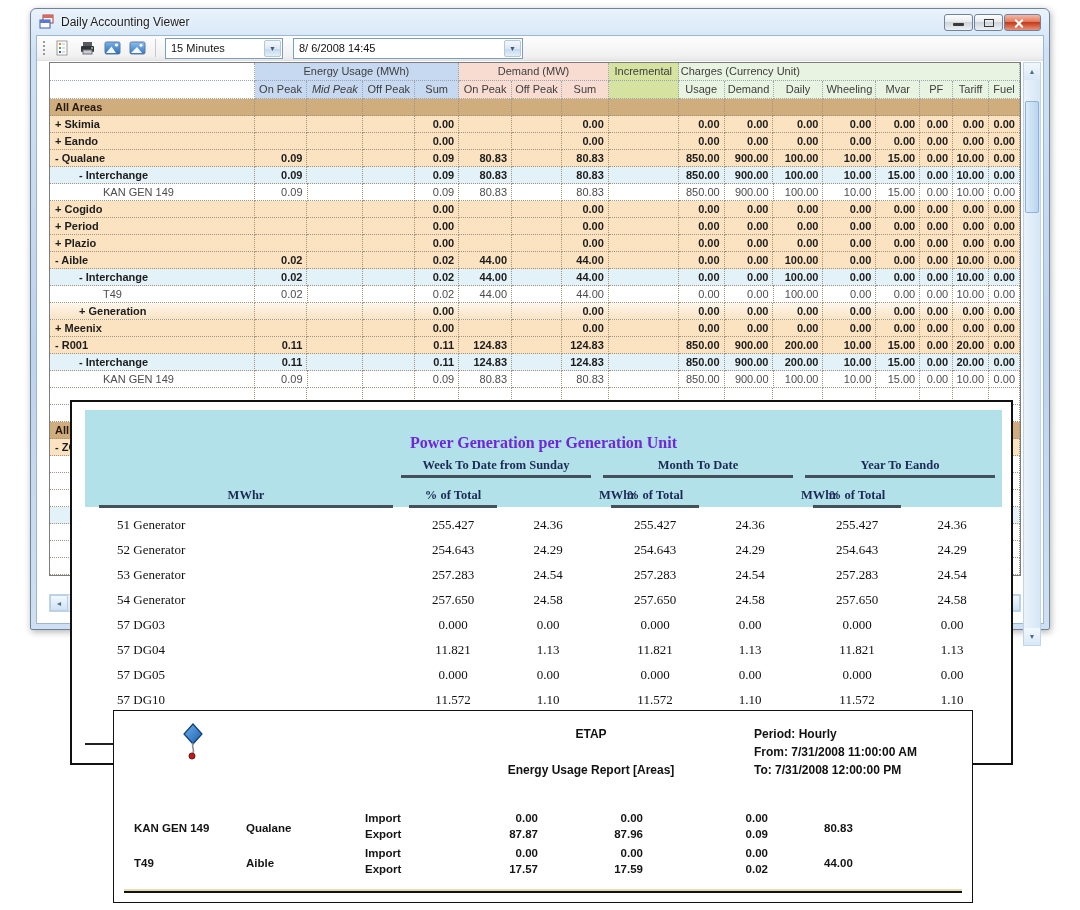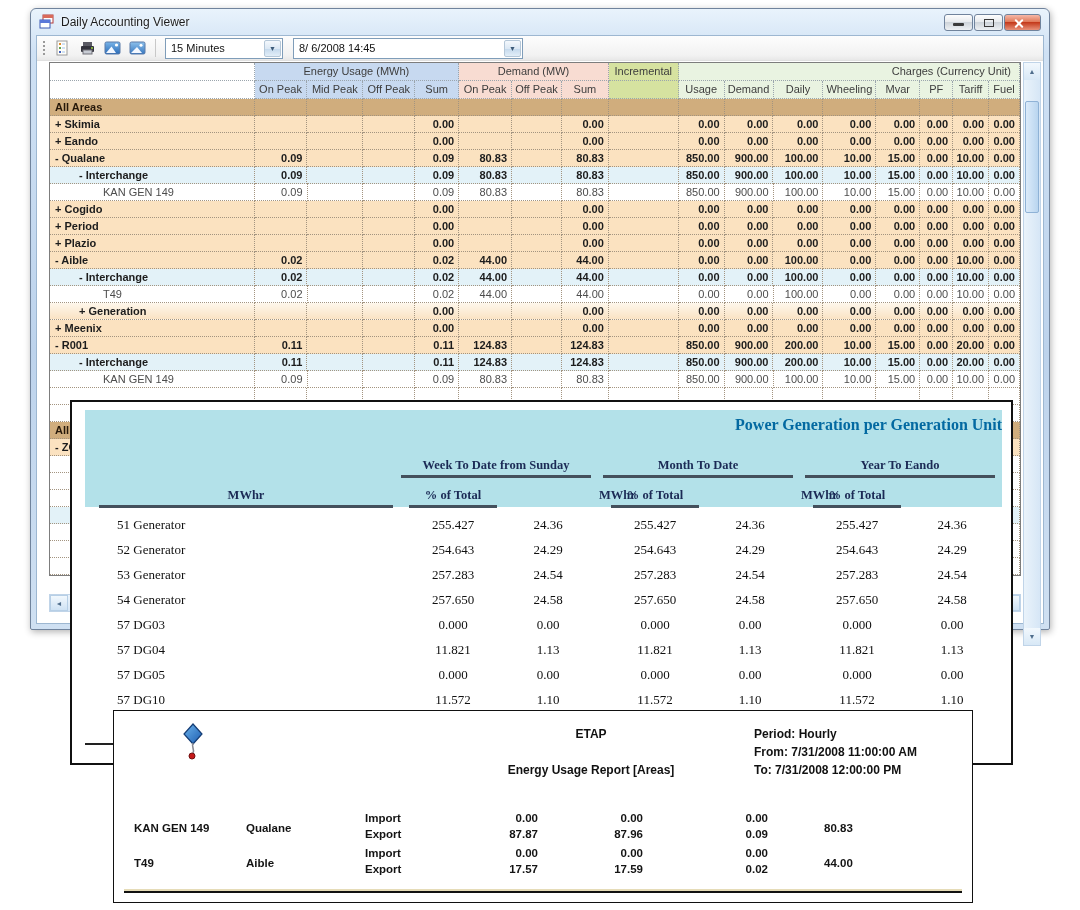--- a/index.html
+++ b/index.html
@@ -44,21 +44,21 @@
 
   
   .grid{position:absolute;left:12px;top:26px;width:972px;border:1px solid #7d7d7d;font-size:11px;background:#fff;}
   .g-row{display:flex;}
   .g-cell{border-right:1px dotted #a39480;border-bottom:1px dotted #a39480;height:17px;line-height:16px;
           overflow:hidden;white-space:nowrap;text-align:right;padding-right:4px;}
   .g-cell.name{text-align:left;padding-right:0;}
   .g-head .g-cell{height:18px;line-height:17px;color:#3d3d3d;text-align:center;padding:0 2px;border-color:#9ba5ad;}
   .bg-plain{background:#fff;} .bg-blue{background:#c7d9f0;} .bg-pink{background:#f8dcd2;}
   .bg-inc{background:#d6e2a0;} .bg-charge{background:#e9f3e1;}
-  .g-head .right{text-align:right;padding-right:8px;}
+  .g-head .right{text-align:left;padding-right:8px;}
   .row-section .g-cell{background:#d0ad7d;font-weight:bold;color:#26180a;}
   .row-area .g-cell{background:#fbe2c0;font-weight:bold;color:#1c1c1c;}
   .row-subarea .g-cell{background:linear-gradient(180deg,#fef7ec,#fae3c4);font-weight:bold;color:#1c1c1c;}
   .row-interchange .g-cell{background:#e3f2f8;font-weight:bold;color:#1c1c1c;}
   .row-device .g-cell{background:#fff;font-weight:normal;color:#4c4c4c;}
   .row-plain .g-cell{background:#fff;}
   .row-blank .g-cell{background:#e3f2f8;}
   .val-green{color:#00a05a;}
 
   
@@ -70,21 +70,21 @@
         font-size:7px;color:#4f6d8c;background:linear-gradient(180deg,#f2f8fd,#d8e8f6);}
   .hscroll{position:absolute;left:12px;top:558px;width:972px;height:18px;
            background:linear-gradient(180deg,#eaf3fb,#d6e6f6);border:1px solid #c0d4e8;}
   .hbtn{position:absolute;top:0;width:18px;height:16px;display:flex;align-items:center;justify-content:center;
         font-size:7px;color:#4f6d8c;background:linear-gradient(180deg,#f2f8fd,#cfe2f4);border:1px solid #b7cfe6;}
 
   
   .rpt1{position:absolute;left:70px;top:400px;width:943px;height:365px;background:#fff;
         border:2px solid #111;font-family:"Liberation Serif",serif;}
   .rpt1-panel{position:absolute;left:13px;top:8px;width:917px;height:97px;background:#b3e1e9;}
-  .rpt1-title{margin-top:6px;text-align:right;font-size:16px;font-weight:bold;color:#0369a1;}
+  .rpt1-title{margin-top:24px;text-align:center;font-size:16px;font-weight:bold;color:#6d28d9;}
   .r1-groups{position:absolute;left:6px;top:48px;display:grid;grid-template-columns:310px 190px 12px 190px 12px 190px;}
   .r1-gcell{text-align:center;font-weight:bold;font-size:12.5px;color:#1b2a55;padding-bottom:2px;border-bottom:3px solid #44505c;}
   .r1-gempty{border:none;}
   .r1-cols{display:grid;grid-template-columns:310px 104px 86px 12px 104px 86px 12px 104px 86px;}
   .r1-sub{position:absolute;left:6px;top:78px;}
   .r1-scell{text-align:center;font-weight:bold;font-size:12.5px;color:#1b2a55;padding-bottom:2px;border-bottom:3px solid #44505c;margin:0 8px;}
   .r1-scell.id{margin:0 14px;}
   .rpt1-body{position:absolute;left:19px;top:110px;width:917px;}
   .r1-row{height:25px;align-items:center;font-size:13px;color:#101010;}
   .r1-row .id{padding-left:26px;text-align:left;}
@@ -206,21 +206,21 @@
           <div class="g-row g-head">
             <div class="g-cell bg-plain" style="width: 205px;"></div>
             <div class="g-cell bg-blue" style="width: 205px;">Energy Usage (MWh)</div>
             <div class="g-cell bg-pink" style="width: 150px;">Demand (MW)</div>
             <div class="g-cell bg-inc" style="width: 70px;">Incremental</div>
             <div class="g-cell bg-charge right" style="width: 342px;">Charges (Currency Unit)</div>
           </div>
           <div class="g-row g-head">
             <div class="g-cell bg-plain" style="width: 205px;"></div>
             <div class="g-cell bg-blue" style="width: 53px;">On Peak</div>
-            <div class="g-cell bg-blue" style="width: 56px;">Mid Peak</div>
+            <div class="g-cell bg-blue" style="width: 56px; font-style: italic;">Mid Peak</div>
             <div class="g-cell bg-blue" style="width: 52px;">Off Peak</div>
             <div class="g-cell bg-blue" style="width: 44px;">Sum</div>
             <div class="g-cell bg-pink" style="width: 53px;">On Peak</div>
             <div class="g-cell bg-pink" style="width: 50px;">Off Peak</div>
             <div class="g-cell bg-pink" style="width: 47px;">Sum</div>
             <div class="g-cell bg-inc" style="width: 70px;"></div>
             <div class="g-cell bg-charge" style="width: 46px;">Usage</div>
             <div class="g-cell bg-charge" style="width: 49px;">Demand</div>
             <div class="g-cell bg-charge" style="width: 50px;">Daily</div>
             <div class="g-cell bg-charge" style="width: 53px;">Wheeling</div>

